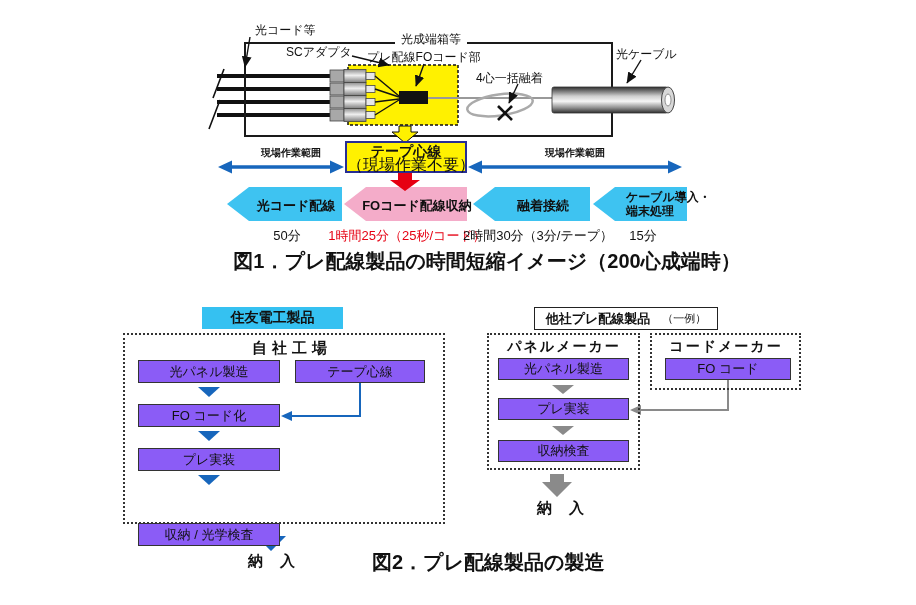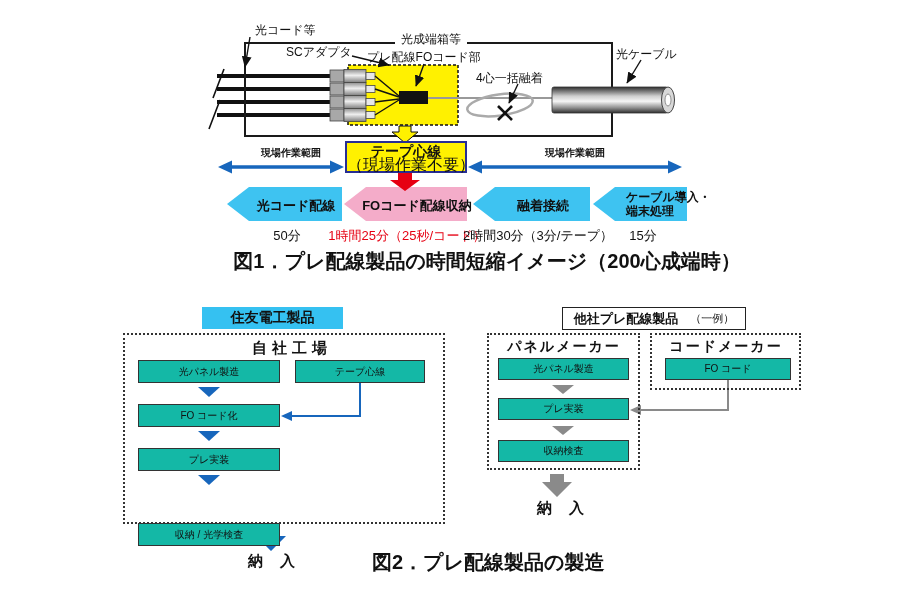--- a/index.html
+++ b/index.html
@@ -17,28 +17,28 @@
   .time { font-size:13px; color:#111; }
   .time-red { color:#E60012; }
   .caption { font-size:20px; font-weight:600; color:#111; }
   .prewire-box { width:122px; height:32px; background:#FFF100; border:2px solid #272E93;
                  text-align:center; padding-top:1px; }
   .prewire-title { font-size:14px; font-weight:bold; line-height:15px; }
   .prewire-note { font-size:16px; line-height:12px; }
   .cyan-header { width:141px; height:22px; background:#35C1F1; font-size:14px; font-weight:bold;
                  display:flex; align-items:center; justify-content:center; }
   .plain-header { width:184px; height:23px; background:#fff; border:1.5px solid #222;
-                  display:flex; align-items:center; justify-content:center; gap:12px;margin-left:28px; }
+                  display:flex; align-items:center; justify-content:center; gap:12px; }
   .plain-header .big { font-size:13px; font-weight:600; }
   .plain-header .sm { font-size:11px; }
   .dashed-box { position:absolute; border:2px dotted #333; }
   .zone-title { font-size:15px; font-weight:bold; letter-spacing:5px; }
   .zone-title-sm { font-size:14px; font-weight:bold; letter-spacing:2px; }
-  .flowbox { position:absolute; background:#14b8a6; border:1.5px solid #333; display:flex;
-             align-items:center; justify-content:center; font-size:10px; }
+  .flowbox { position:absolute; background:#8b5cf6; border:1.5px solid #333; display:flex;
+             align-items:center; justify-content:center; font-size:13px; }
   .delivery { font-size:15px; font-weight:bold; letter-spacing:1px; }
 </style>
 </head>
 <body>
 
 <div id="stage">
 
   <svg id="shapes" width="916" height="605" viewBox="0 0 916 605">
     <defs>
       <linearGradient id="gCable" x1="0" y1="0" x2="0" y2="1">

